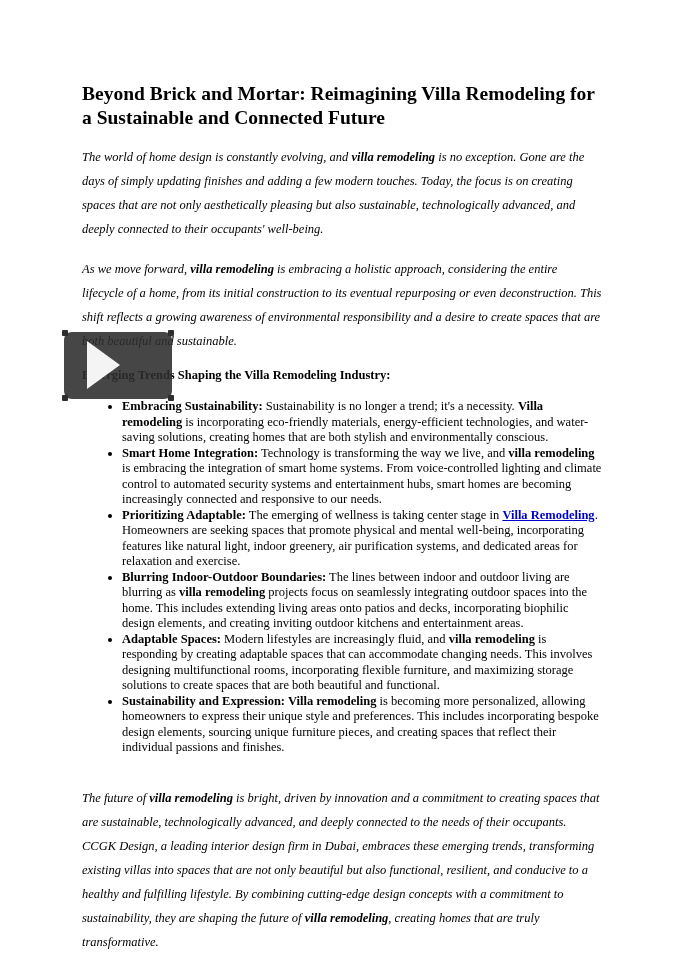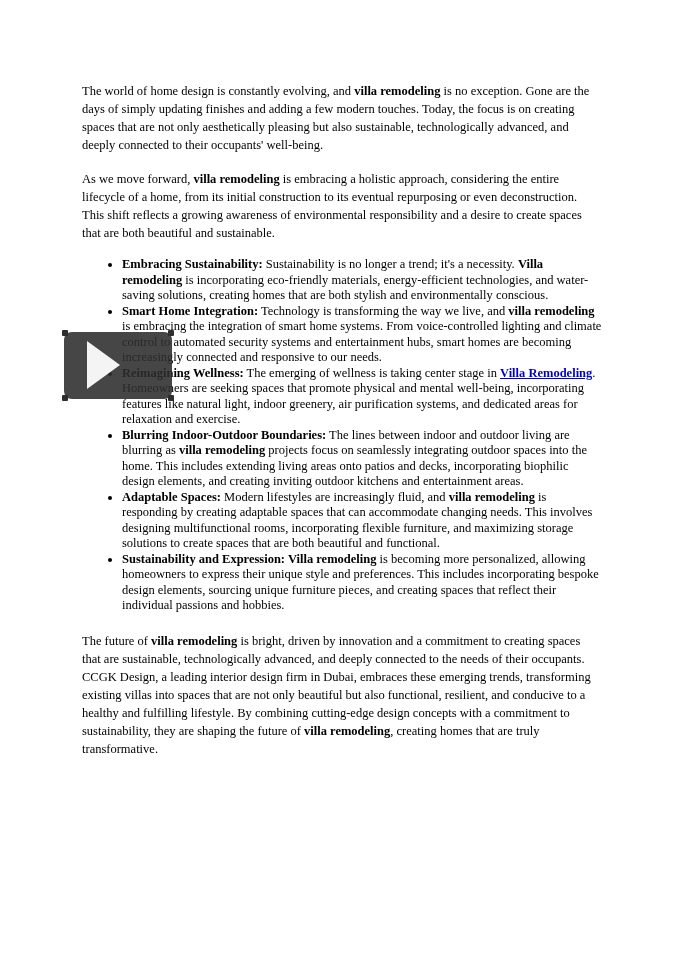--- a/index.html
+++ b/index.html
@@ -24,31 +24,32 @@
     padding: 82px 76px 0 82px;
   }
   h1.title {
     font-size: 19.5px;
     line-height: 23.5px;
     font-weight: bold;
     margin: 0 0 16px 0;
   }
   p.body-par {
     font-size: 12.5px;
-    line-height: 18px;
+    line-height: 24px;
     margin: 0 0 15.5px 0;
+    font-style: italic;
   }
   p.subhead {
     font-size: 12.5px;
     line-height: 15.5px;
     font-weight: bold;
     margin: 0 0 15.5px 0;
   }
   ul.trends {
-    margin: 0 0 18px 0;
+    margin: 0 0 30px 0;
     padding: 0 0 0 40px;
     list-style-type: disc;
   }
   ul.trends li {
     font-size: 12.5px;
     line-height: 15.5px;
   }
   .b { font-weight: bold; }
   .link {
     color: var(--link-color, #0000cc);
@@ -87,33 +88,35 @@
   .handle.tl { left: -2px; top: -2px; }
   .handle.tr { right: -2px; top: -2px; }
   .handle.bl { left: -2px; bottom: -2px; }
   .handle.br { right: -2px; bottom: -2px; }
 </style>
 </head>
 <body>
 
 <div class="page">
   <div class="content">
+    <h1 class="title">Beyond Brick and Mortar: Reimagining Villa Remodeling for a Sustainable and Connected Future</h1>
 
     <p class="body-par"><span>The world of home design is constantly evolving, and </span><span class="b">villa remodeling</span><span> is no exception. Gone are the days of simply updating finishes and adding a few modern touches. Today, the focus is on creating spaces that are not only aesthetically pleasing but also sustainable, technologically advanced, and deeply connected to their occupants' well-being.</span></p>
 
     <p class="body-par"><span>As we move forward, </span><span class="b">villa remodeling</span><span> is embracing a holistic approach, considering the entire lifecycle of a home, from its initial construction to its eventual repurposing or even deconstruction. This shift reflects a growing awareness of environmental responsibility and a desire to create spaces that are both beautiful and sustainable.</span></p>
 
+    <p class="subhead">Emerging Trends Shaping the Villa Remodeling Industry:</p>
 
     <ul class="trends">
         <li><span class="b">Embracing Sustainability:</span><span> Sustainability is no longer a trend; it's a necessity. </span><span class="b">Villa remodeling</span><span> is incorporating eco-friendly materials, energy-efficient technologies, and water-saving solutions, creating homes that are both stylish and environmentally conscious.</span></li>
         <li><span class="b">Smart Home Integration:</span><span> Technology is transforming the way we live, and </span><span class="b">villa remodeling</span><span> is embracing the integration of smart home systems. From voice-controlled lighting and climate control to automated security systems and entertainment hubs, smart homes are becoming increasingly connected and responsive to our needs.</span></li>
-        <li><span class="b">Reimagining Wellness:</span><span> The emerging of wellness is taking center stage in </span><span class="b link">Villa Remodeling</span><span>. Homeowners are seeking spaces that promote physical and mental well-being, incorporating features like natural light, indoor greenery, air purification systems, and dedicated areas for relaxation and exercise.</span></li>
+        <li><span class="b">Prioritizing Adaptable:</span><span> The emerging of wellness is taking center stage in </span><span class="b link">Villa Remodeling</span><span>. Homeowners are seeking spaces that promote physical and mental well-being, incorporating features like natural light, indoor greenery, air purification systems, and dedicated areas for relaxation and exercise.</span></li>
         <li><span class="b">Blurring Indoor-Outdoor Boundaries:</span><span> The lines between indoor and outdoor living are blurring as </span><span class="b">villa remodeling</span><span> projects focus on seamlessly integrating outdoor spaces into the home. This includes extending living areas onto patios and decks, incorporating biophilic design elements, and creating inviting outdoor kitchens and entertainment areas.</span></li>
         <li><span class="b">Adaptable Spaces:</span><span> Modern lifestyles are increasingly fluid, and </span><span class="b">villa remodeling</span><span> is responding by creating adaptable spaces that can accommodate changing needs. This involves designing multifunctional rooms, incorporating flexible furniture, and maximizing storage solutions to create spaces that are both beautiful and functional.</span></li>
-        <li><span class="b">Sustainability and Expression: Villa remodeling</span><span> is becoming more personalized, allowing homeowners to express their unique style and preferences. This includes incorporating bespoke design elements, sourcing unique furniture pieces, and creating spaces that reflect their individual passions and hobbies.</span></li>
+        <li><span class="b">Sustainability and Expression: Villa remodeling</span><span> is becoming more personalized, allowing homeowners to express their unique style and preferences. This includes incorporating bespoke design elements, sourcing unique furniture pieces, and creating spaces that reflect their individual passions and finishes.</span></li>
       </ul>
 
     <p class="body-par"><span>The future of </span><span class="b">villa remodeling</span><span> is bright, driven by innovation and a commitment to creating spaces that are sustainable, technologically advanced, and deeply connected to the needs of their occupants. CCGK Design, a leading interior design firm in Dubai, embraces these emerging trends, transforming existing villas into spaces that are not only beautiful but also functional, resilient, and conducive to a healthy and fulfilling lifestyle. By combining cutting-edge design concepts with a commitment to sustainability, they are shaping the future of </span><span class="b">villa remodeling</span><span>, creating homes that are truly transformative.</span></p>
   </div>
 
   <div class="video-overlay">
     <span class="handle tl"></span>
     <span class="handle tr"></span>
     <span class="handle bl"></span>
     <span class="handle br"></span>

